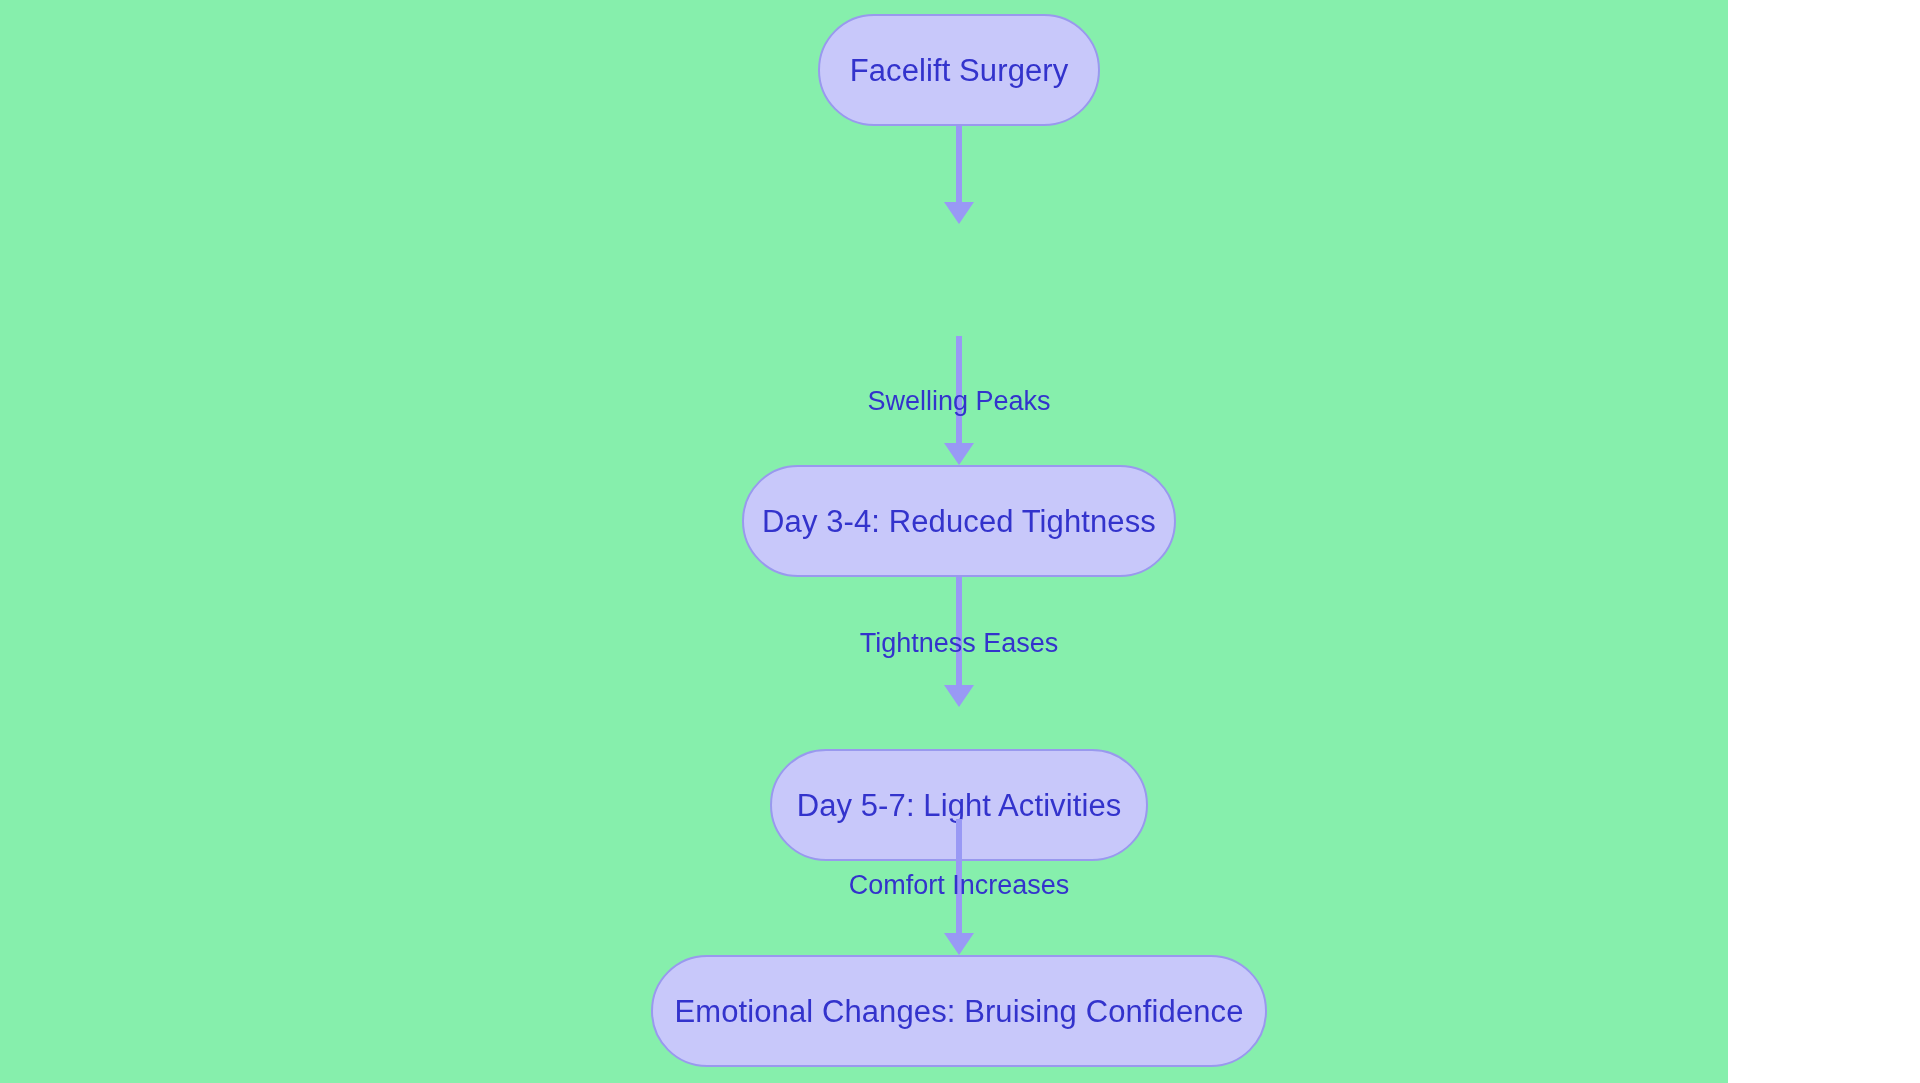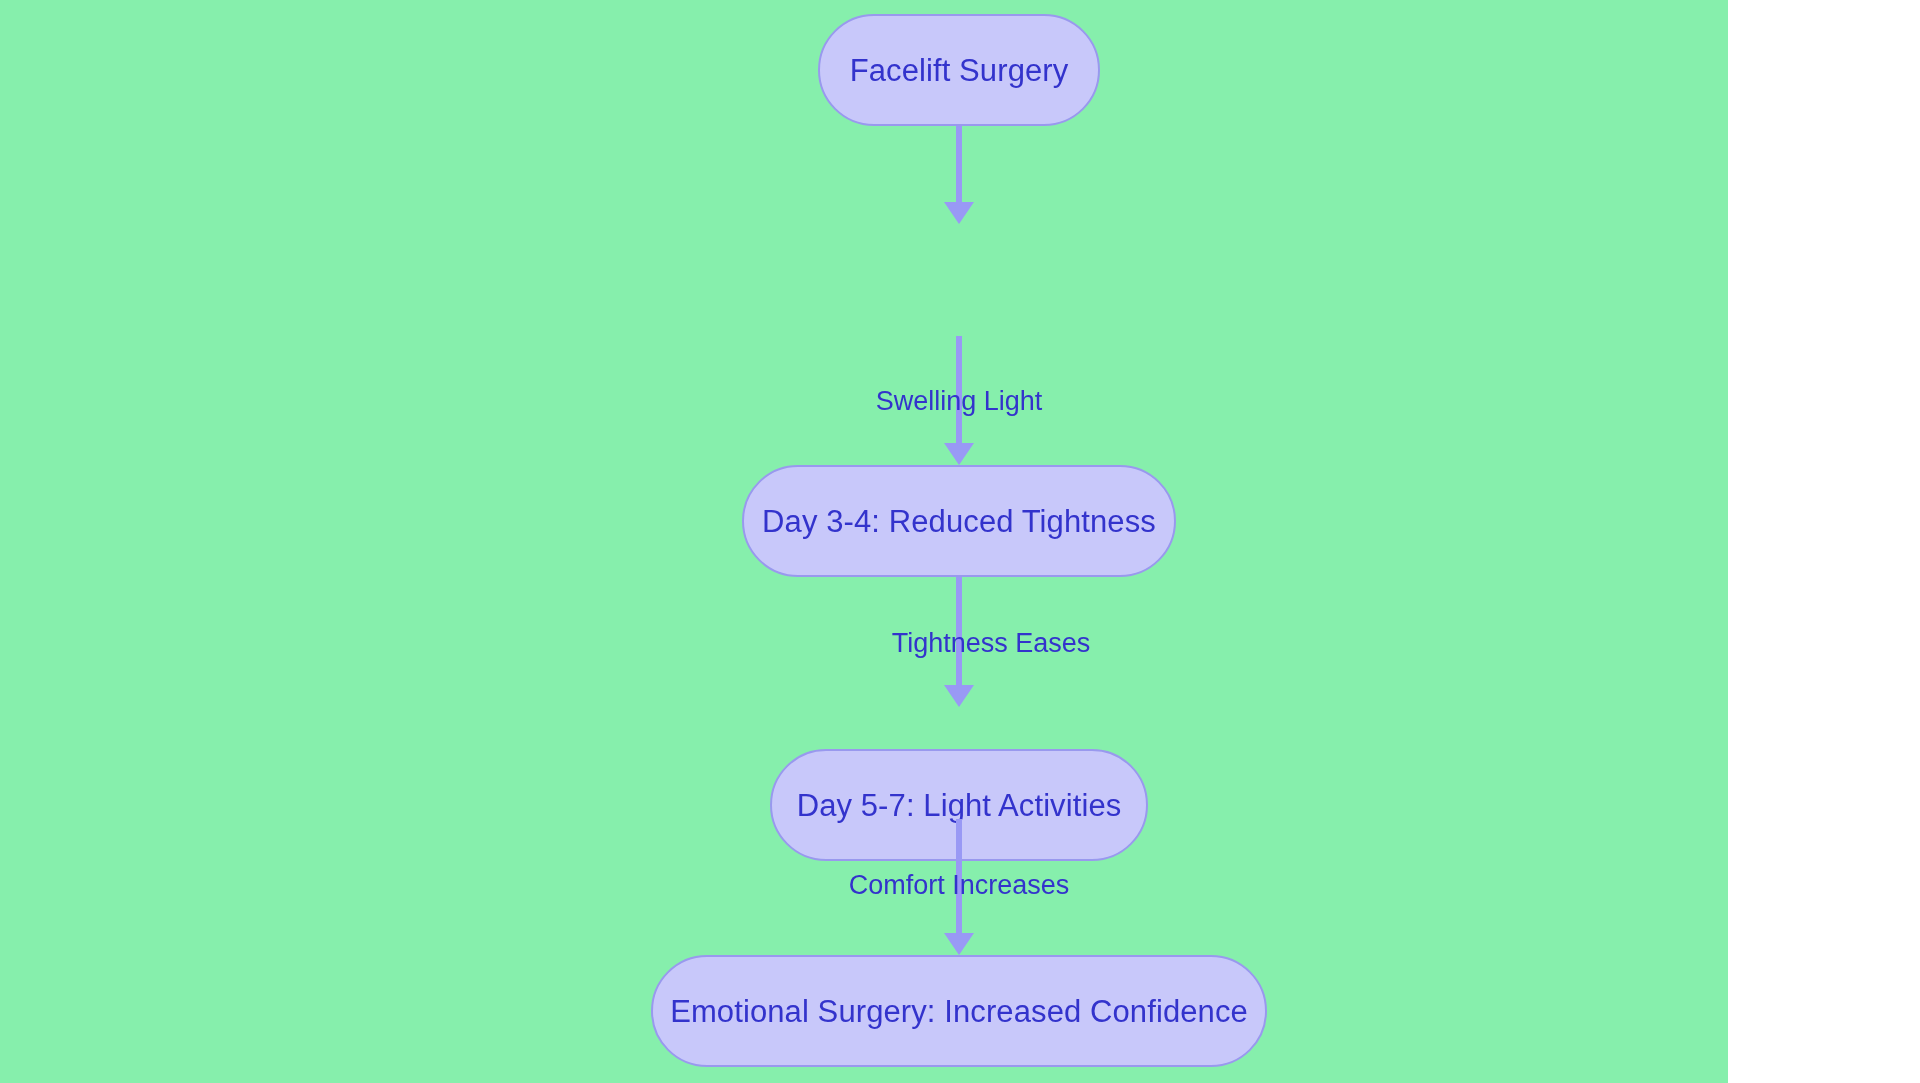--- a/index.html
+++ b/index.html
@@ -111,39 +111,39 @@
   <div class="edge" id="edge-0" style="left:959px;">
     <div class="edge-line"></div>
     <div class="edge-arrow"></div>
   </div>
 
 
   <div class="edge" id="edge-1" style="left:959px;">
     <div class="edge-line"></div>
     <div class="edge-arrow"></div>
   </div>
-  <div class="edge-label" id="edge-label-1" style="left:959px;">Swelling Light</div>
+  <div class="edge-label" id="edge-label-1" style="left:959px;">Swelling Peaks</div>
 
   <div class="node" id="node-2" style="left:959px;">
     <span class="node-label">Day 3-4: Reduced Tightness</span>
   </div>
 
   <div class="edge" id="edge-2" style="left:959px;">
     <div class="edge-line"></div>
     <div class="edge-arrow"></div>
   </div>
-  <div class="edge-label" id="edge-label-2" style="left:959px;margin-left:32px;">Tightness Eases</div>
+  <div class="edge-label" id="edge-label-2" style="left:959px;">Tightness Eases</div>
 
   <div class="node" id="node-3" style="left:959px;margin-top:42px;">
     <span class="node-label">Day 5-7: Light Activities</span>
   </div>
 
   <div class="edge" id="edge-3" style="left:959px;">
     <div class="edge-line"></div>
     <div class="edge-arrow"></div>
   </div>
   <div class="edge-label" id="edge-label-3" style="left:959px;">Comfort Increases</div>
 
   <div class="node" id="node-4" style="left:959px;">
-    <span class="node-label">Emotional Surgery: Increased Confidence</span>
+    <span class="node-label">Emotional Changes: Bruising Confidence</span>
   </div>
 
 </div>
 
 </body></html>

